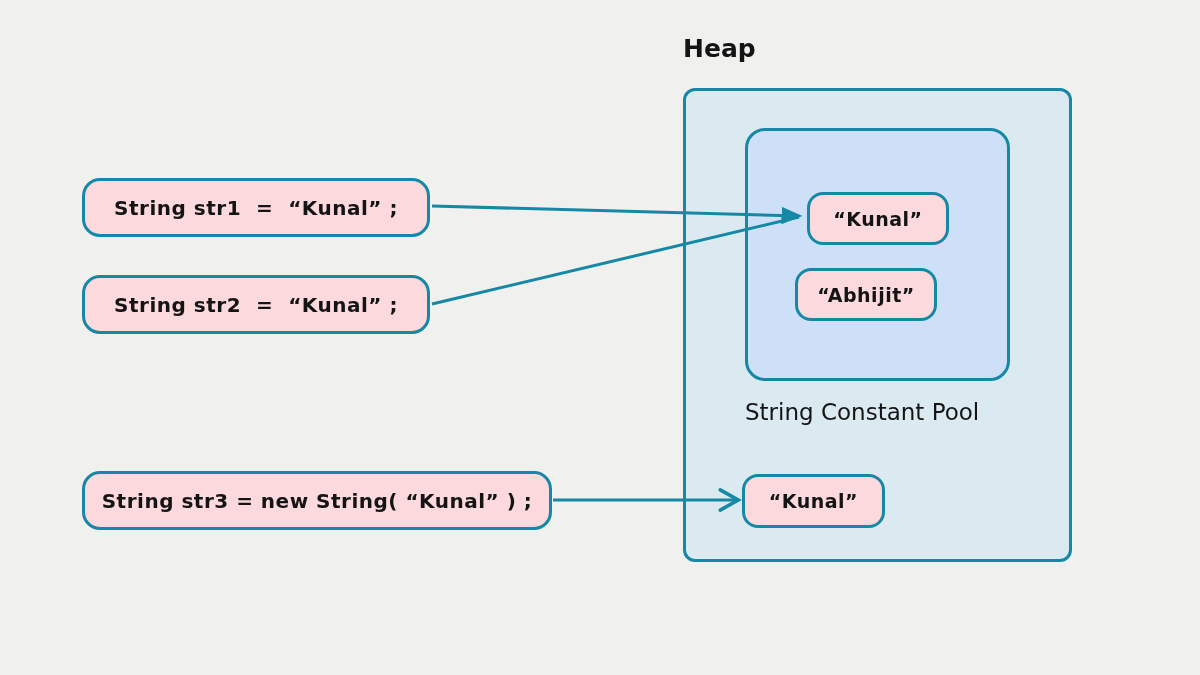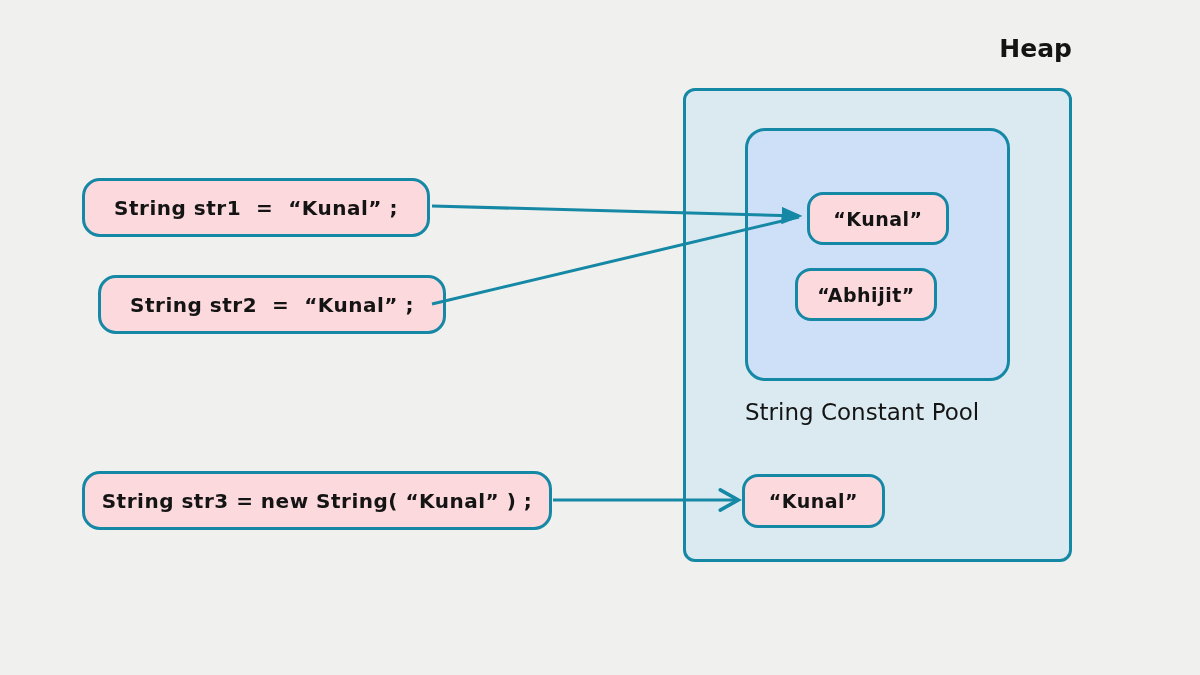--- a/index.html
+++ b/index.html
@@ -69,40 +69,40 @@
     left:59px; top:37px;
     width:265px; height:253px;
     background:var(--pool-fill);
     border:3px solid var(--teal);
     border-radius:20px;
   }
   .heap-title{
     position:absolute;
     left:683px; top:34px;
     width:389px;
-    text-align:right;
+    text-align:left;
     font-weight:bold;
     font-size:25px;
   }
   .pool-title{
     position:absolute;
     left:59px; top:308px;
     width:265px;
     text-align:left;
     font-weight:normal;
     font-size:23px;
     white-space:nowrap;
   }
   
   #pool-kunal{left:59px; top:61px; width:142px; height:53px;}
   #pool-abhijit{left:47px; top:137px; width:142px; height:53px;}
   #heap-kunal{left:56px; top:383px; width:143px; height:54px;}
   
   #code-str1{left:82px; top:178px; width:348px; height:59px;}
-  #code-str2{left:82px; top:275px; width:348px; height:59px;margin-left:16px;}
+  #code-str2{left:82px; top:275px; width:348px; height:59px;}
   #code-str3{left:82px; top:471px; width:470px; height:59px;}
   
   svg.arrows{
     position:absolute;
     left:0; top:0;
     width:1200px; height:675px;
     pointer-events:none;
   }
   .arrow-line{
     stroke:var(--teal);

